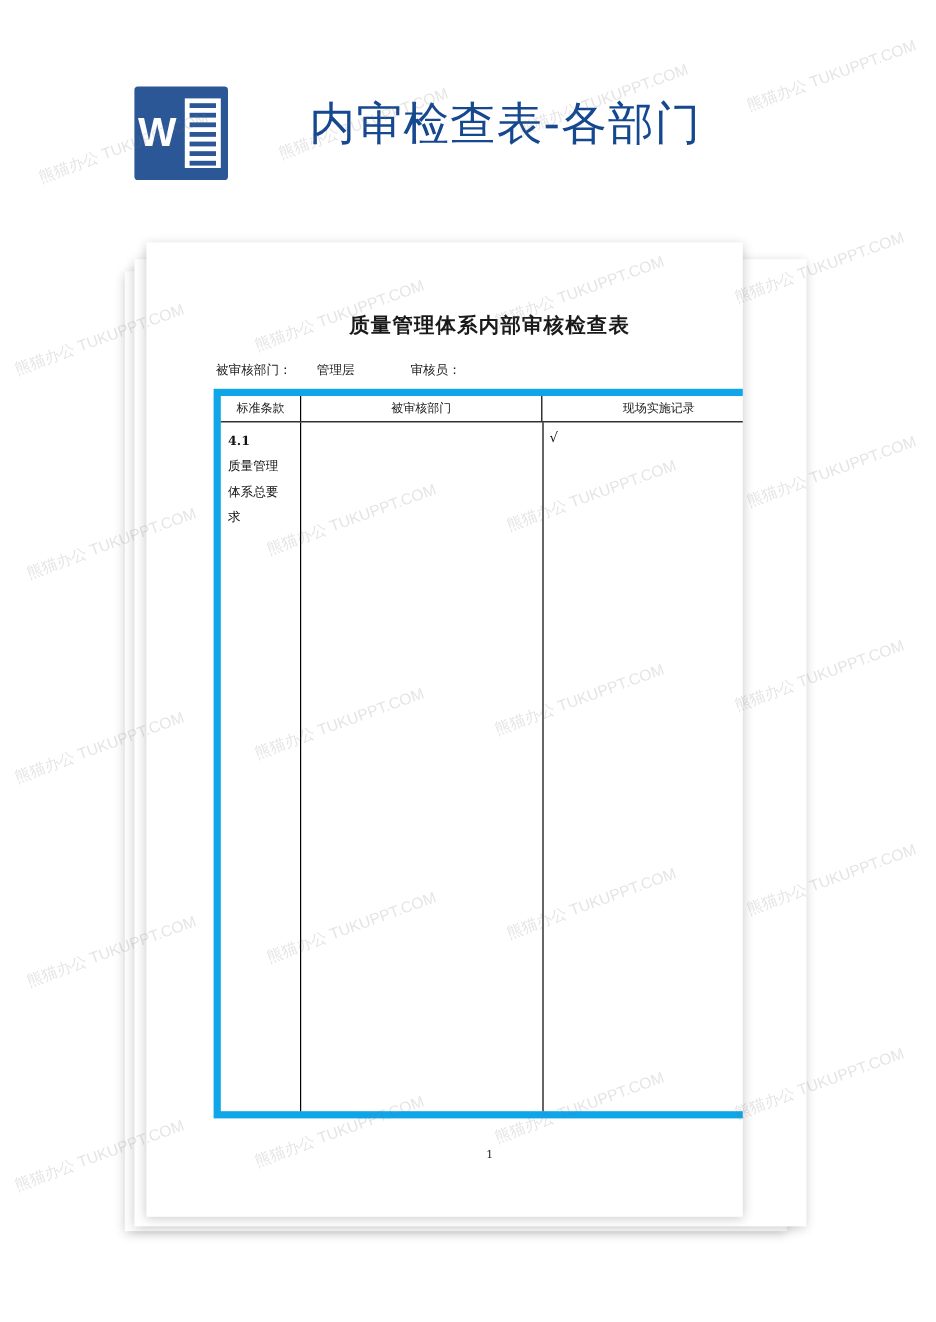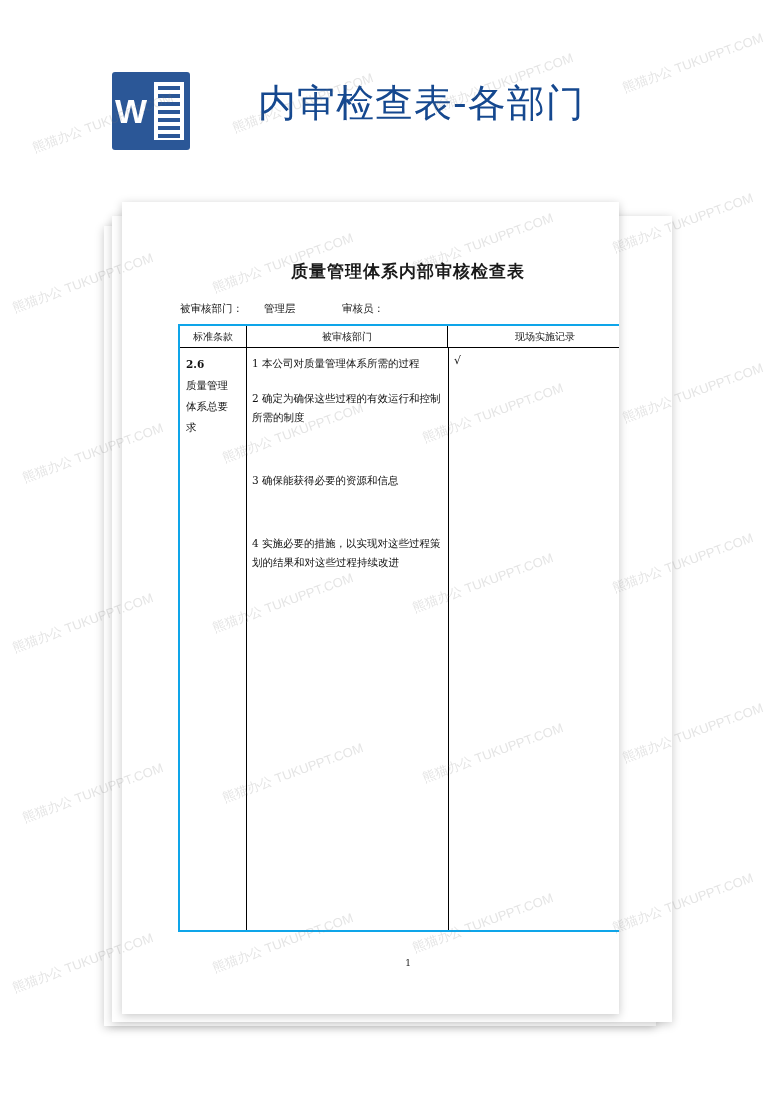--- a/index.html
+++ b/index.html
@@ -130,21 +130,21 @@
   .meta-row .m1 { position: absolute; left: 0; top: 0; }
   .meta-row .m2 { position: absolute; left: 84px; top: 0; }
   .meta-row .m3 { position: absolute; left: 162px; top: 0; }
 
   .doc-table {
     position: absolute;
     left: 56px;
     top: 122px;
     width: 462px;
     height: 608px;
-    border: 2px solid #0ea5e9;
+    border: 6px solid #0ea5e9;
     box-sizing: border-box;
   }
   .thead {
     position: absolute;
     left: 0;
     top: 0;
     width: 100%;
     height: 22px;
     border-bottom: 1px solid #000000;
     box-sizing: border-box;
@@ -279,35 +279,26 @@
       <div class="thead">
         <div class="th th-1">标准条款</div>
         <div class="th th-2">被审核部门</div>
         <div class="th th-3">现场实施记录</div>
       </div>
 
       <div class="col-sep sep-1"></div>
       <div class="col-sep sep-2"></div>
 
       <div class="cell-clause">
-        <div class="num">2.6</div>
+        <div class="num">4.1</div>
         <div>质量管理</div>
         <div>体系总要</div>
         <div>求</div>
       </div>
 
-      <div class="content-col">
-        <div class="content-item">1 本公司对质量管理体系所需的过程</div>
-        <div class="gap-a"></div>
-        <div class="content-item">2 确定为确保这些过程的有效运行和控制所需的制度</div>
-        <div class="gap-b"></div>
-        <div class="content-item">3 确保能获得必要的资源和信息</div>
-        <div class="gap-c"></div>
-        <div class="content-item">4 实施必要的措施，以实现对这些过程策划的结果和对这些过程持续改进</div>
-      </div>
 
       <div class="check-mark">√</div>
     </div>
 
     <div class="page-number">1</div>
   </div>
 </div>
 
 <div class="wm-layer">
   <div class="wm" style="left:30px; top:140px;">熊猫办公 TUKUPPT.COM</div>

